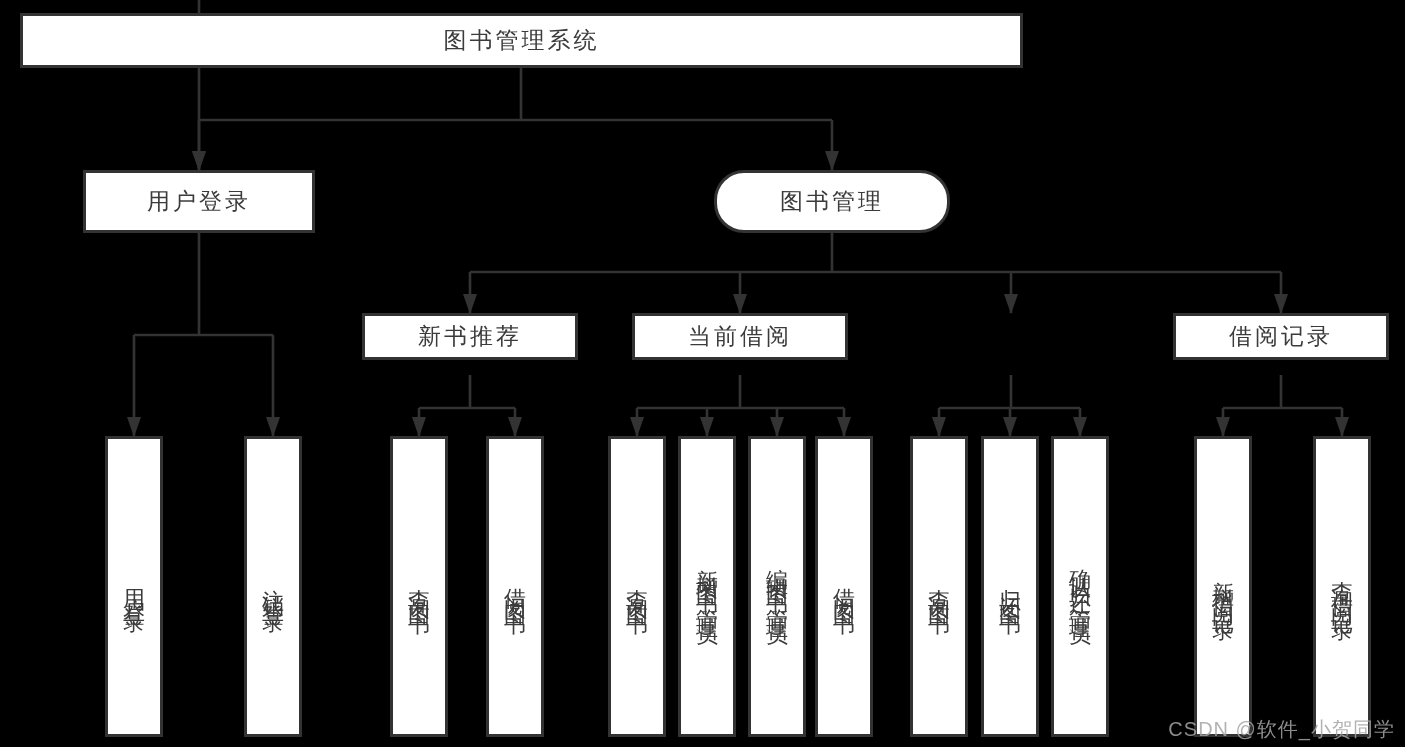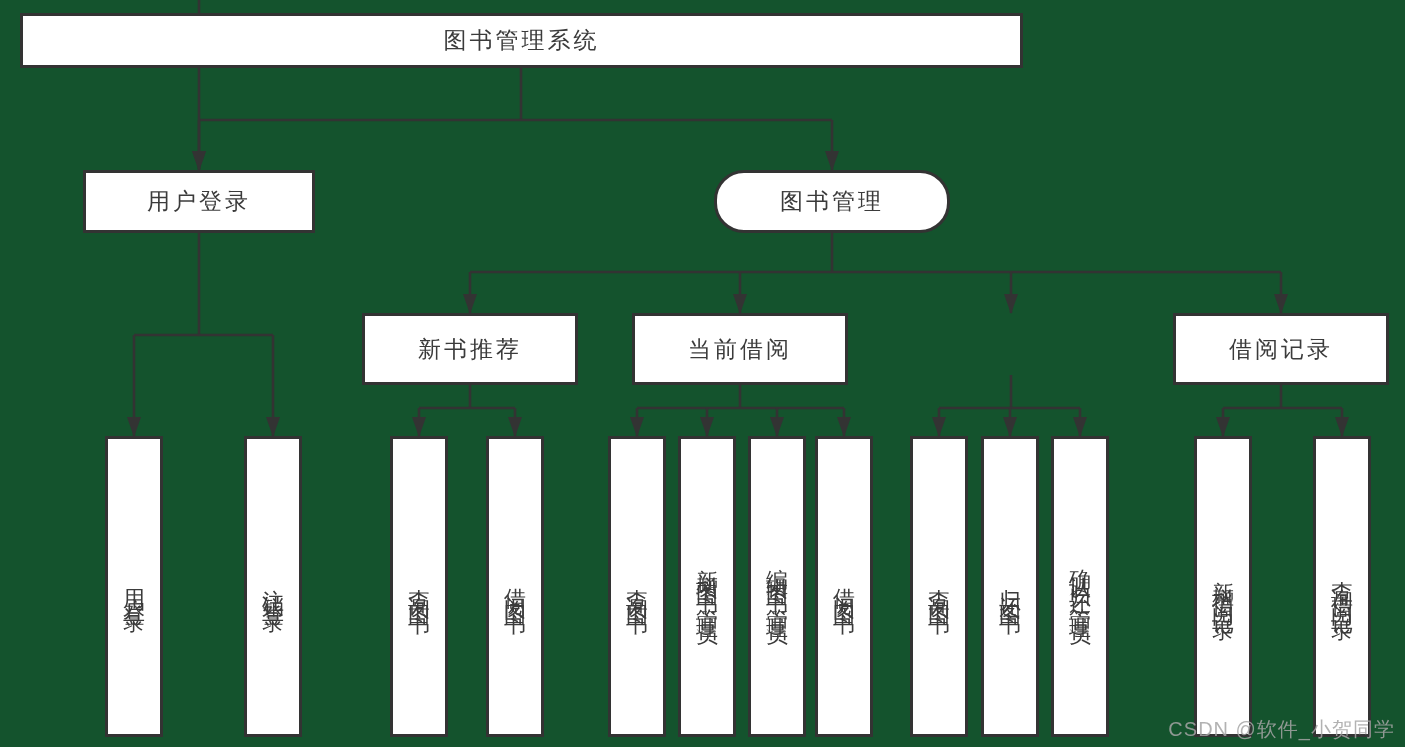--- a/index.html
+++ b/index.html
@@ -1,19 +1,19 @@
 <!DOCTYPE html>
 <html><head>
 <meta charset="utf-8">
 <style>
   html,body{margin:0;padding:0;background:#ffffff;}
   .canvas{
     position:relative;
     width:1405px;height:747px;
-    background:#14532d;
+    background:#000000;
     font-family:"Liberation Sans","DejaVu Sans",sans-serif;
     overflow:hidden;
   }
   .wires{position:absolute;left:0;top:0;width:1405px;height:747px;}
   .node{
     position:absolute;
     box-sizing:border-box;
     background:#ffffff;
     border:3px solid #333333;
     display:flex;
@@ -27,21 +27,21 @@
     text-orientation:mixed;
     font-size:22px;
     letter-spacing:8px;
     line-height:1;
     white-space:nowrap;
   }
   
   .root   {left:20px;  top:13px;  width:1003px; height:55px;}
   .l2-a   {left:83px;  top:170px; width:232px;  height:63px;}
   .l2-b   {left:714px; top:170px; width:236px;  height:63px;border-radius:30px;}
-  .l3     {top:313px;  width:216px; height:72px;}
+  .l3     {top:313px;  width:216px; height:47px;}
   .l3-1{left:362px;} .l3-2{left:632px;} .l3-3{left:903px;} .l3-4{left:1173px;}
   .leaf   {top:436px;  width:58px; height:301px;}
   .lf-u1{left:105px;} .lf-u2{left:244px;}
   .lf-r1{left:390px;} .lf-r2{left:486px;}
   .lf-b1{left:608px;} .lf-b2{left:678px;} .lf-b3{left:748px;} .lf-b4{left:815px;}
   .lf-c1{left:910px;} .lf-c2{left:981px;} .lf-c3{left:1051px;}
   .lf-d1{left:1194px;} .lf-d2{left:1313px;}
   .watermark{
     position:absolute;
     right:10px;

